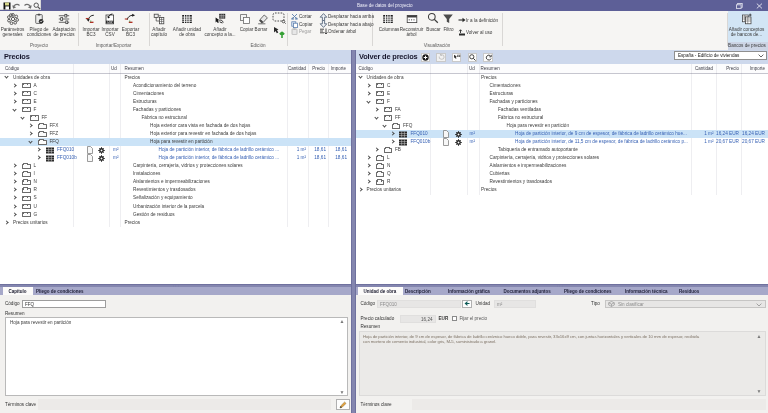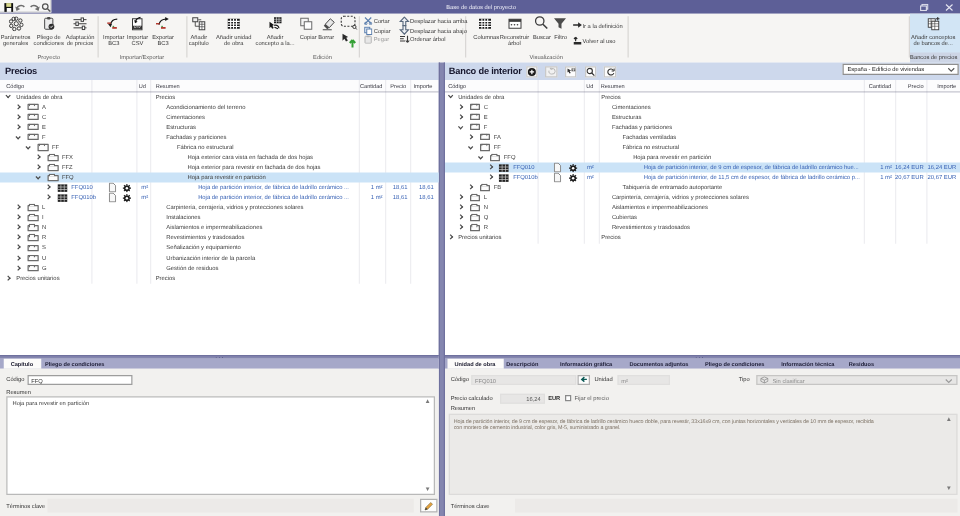--- a/index.html
+++ b/index.html
@@ -243,21 +243,21 @@
     <path d="M2 5 h7 M2 7.5 h7 M4.8 2.5 v8.5" stroke="#3a3a3a" stroke-width="0.6"></path>
     <rect x="5.5" y="5" width="7" height="8.5" fill="#fff" stroke="#3a3a3a" stroke-width="0.9"></rect>
     <path d="M5.5 7.5 h7 M5.5 10 h7 M8.5 5 v8.5" stroke="#3a3a3a" stroke-width="0.6"></path>
     <path d="M11.5 0.8 v3.4 M9.8 2.5 h3.4" stroke="#2a2a2a" stroke-width="1"></path>
   </svg>
 <div class="lb" style="left:723px;top:26.5px;width:47px">Añadir conceptos<br>de bancos de...</div>
 
 <div class="ab" style="left:0;top:50px;width:351px;height:13.5px;background:#cdd8ec"></div>
 <div class="ab" style="left:355.5px;top:50px;width:412.5px;height:13.5px;background:#cdd8ec"></div>
 <div class="ab" style="left:4px;top:52px;font-size:7.4px;font-weight:bold;letter-spacing:-0.15px;color:#16162c">Precios</div>
-<div class="ab" style="left:359px;top:52px;font-size:7.4px;font-weight:bold;letter-spacing:-0.15px;color:#16162c">Banco de interior</div>
+<div class="ab" style="left:359px;top:52px;font-size:7.4px;font-weight:bold;letter-spacing:-0.15px;color:#16162c">Volver de precios</div>
 
 <div class="btn9" style="left:420.5px"></div>
 <svg class="ab" style="left:422px;top:54px" width="7" height="7" viewBox="0 0 7 7">
     <circle cx="3.5" cy="3.5" r="3.2" fill="#1a1a1a"></circle>
     <path d="M3.5 1.7 v3.6 M1.7 3.5 h3.6" stroke="#fff" stroke-width="1"></path>
   </svg>
 <div class="btn9" style="left:436px;background:#f1f1f1"></div>
 <svg class="ab" style="left:437.8px;top:54.2px" width="7" height="7" viewBox="0 0 7 7">
     <path d="M1.2 2.5 a2.5 2.3 0 1 0 2.3-1.8 l-1.6 0 M2.6 0 v1.4 l1.4 0" fill="none" stroke="#b9b9b9" stroke-width="0.8"></path>
   </svg>

